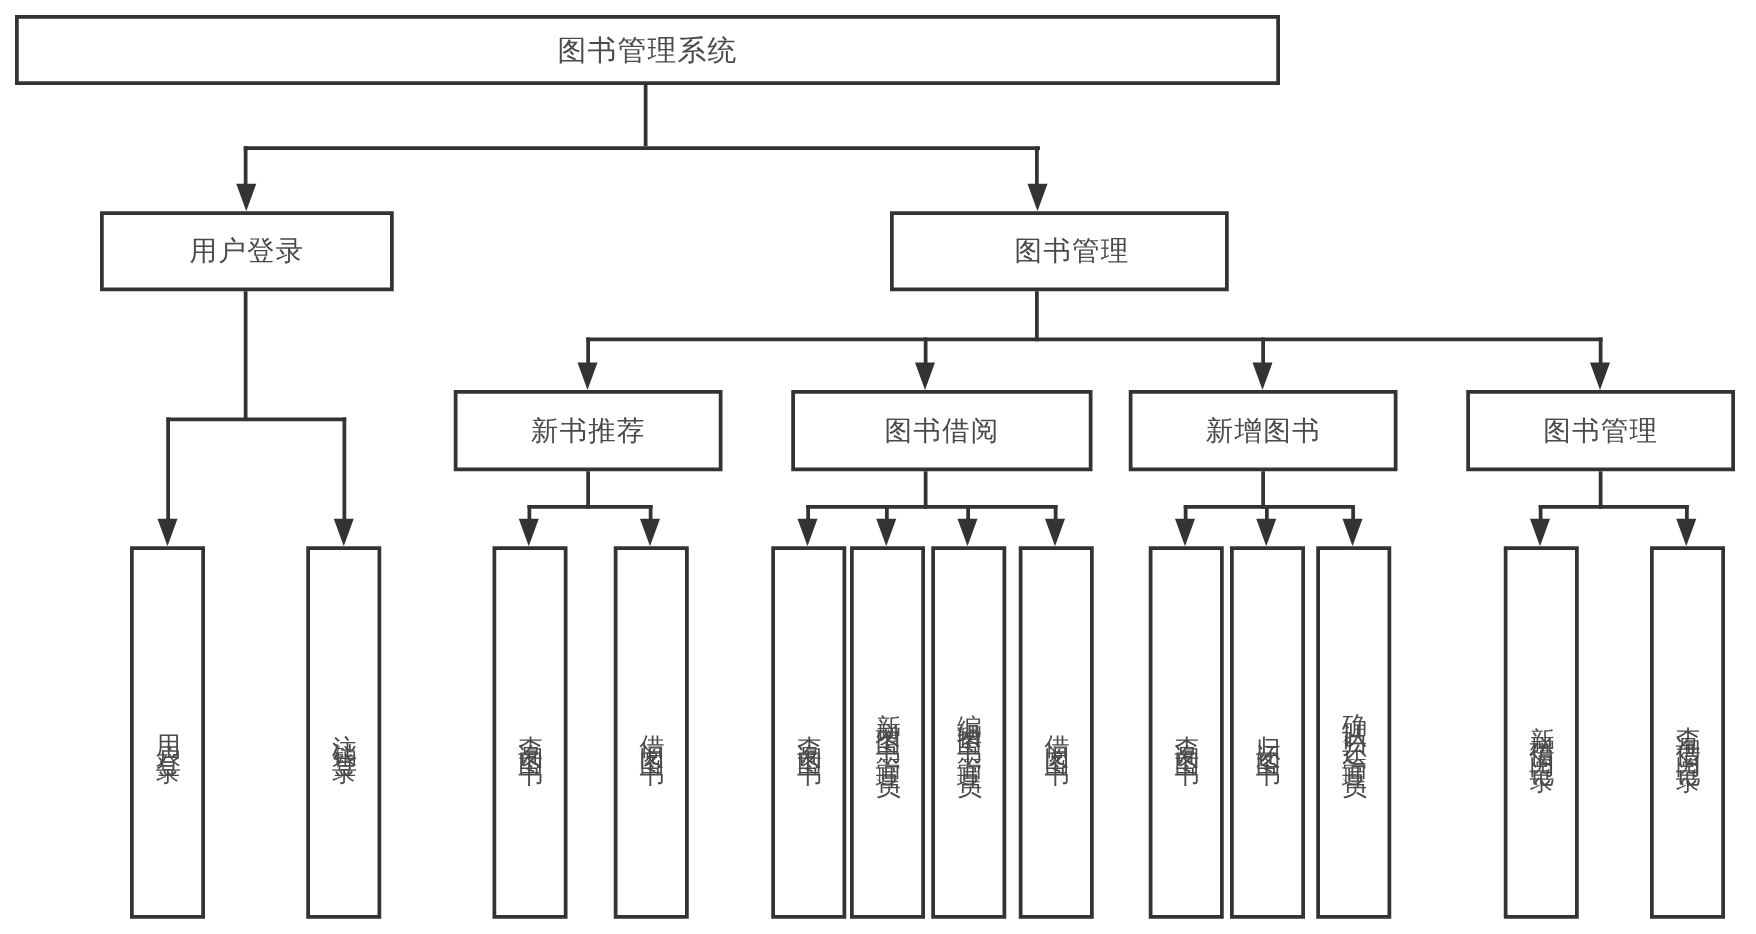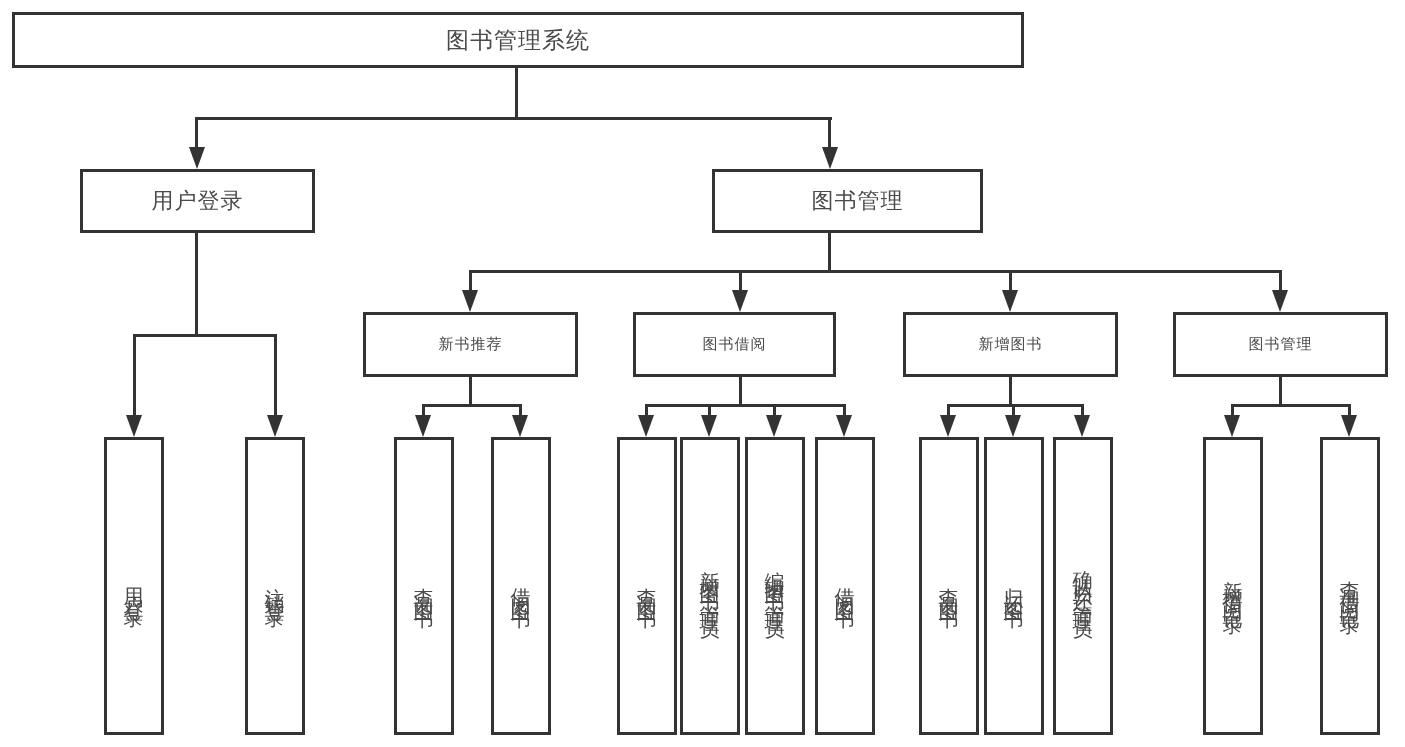--- a/index.html
+++ b/index.html
@@ -22,21 +22,21 @@
   .node {
     position: absolute;
     border: 3px solid var(--line);
     background: var(--bg);
     display: flex;
     align-items: center;
     justify-content: center;
   }
   .hlabel { font-size: 23px; letter-spacing: 1px; white-space: nowrap; }
   .lvl2 .hlabel { font-size: 22px; }
-  .lvl3 .hlabel { font-size: 15px; }
+  .lvl3 .hlabel { font-size: 22px; }
   .vnode { top: 437px; width: 60px; height: 298px; }
   .vlabel {
     writing-mode: vertical-rl;
     font-size: 20px;
     letter-spacing: 7px;
     line-height: 1;
   }
   .vline { position: absolute; width: 3px; background: var(--line); }
   .hline { position: absolute; height: 3px; background: var(--line); }
   .arrow {
@@ -94,21 +94,21 @@
   <div class="vline" style="left:739px; top:270px; height:22px;"></div>
   <div class="arrow" style="left:732px; top:290px;"></div>
   <div class="vline" style="left:1009px; top:270px; height:22px;"></div>
   <div class="arrow" style="left:1002px; top:290px;"></div>
   <div class="vline" style="left:1279px; top:270px; height:22px;"></div>
   <div class="arrow" style="left:1272px; top:290px;"></div>
 
   <div class="node lvl3" style="left:363px; top:312px; width:215px; height:65px;">
     <span class="hlabel">新书推荐</span>
   </div>
-  <div class="node lvl3" style="left:633px; top:312px; width:203px; height:65px;">
+  <div class="node lvl3" style="left:633px; top:312px; width:241px; height:65px;">
     <span class="hlabel">图书借阅</span>
   </div>
   <div class="node lvl3" style="left:903px; top:312px; width:215px; height:65px;">
     <span class="hlabel">新增图书</span>
   </div>
   <div class="node lvl3" style="left:1173px; top:312px; width:215px; height:65px;">
     <span class="hlabel">图书管理</span>
   </div>
 
   <div class="vline" style="left:469px; top:377px; height:30px;"></div>

